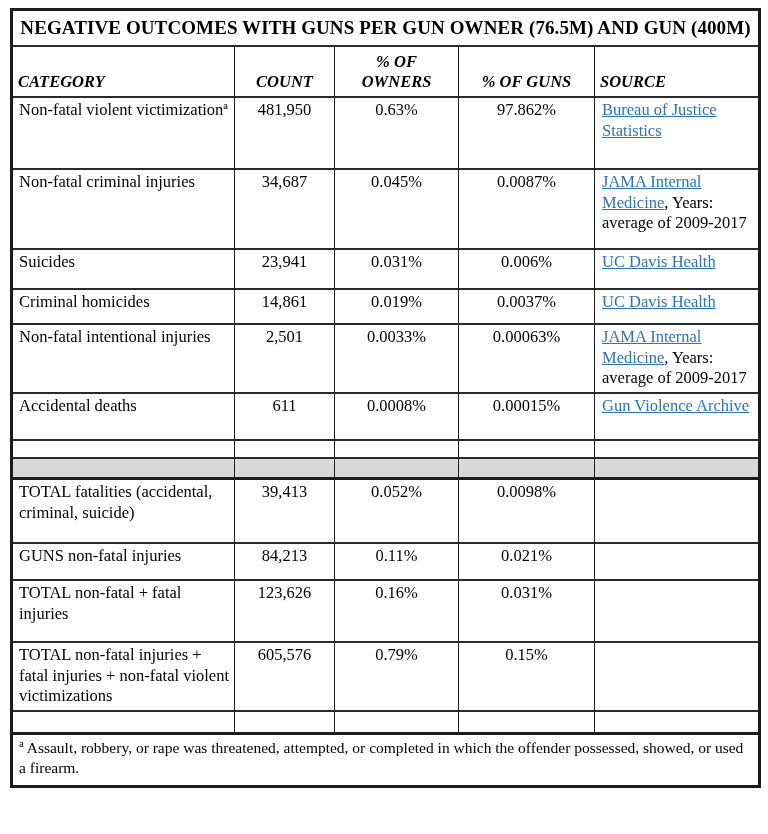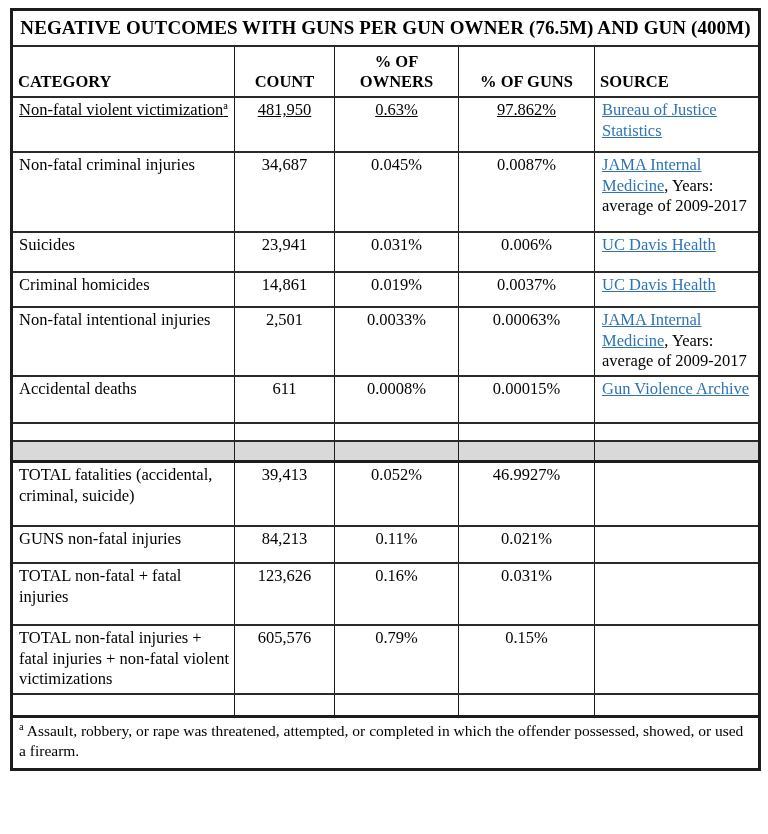--- a/index.html
+++ b/index.html
@@ -40,20 +40,21 @@
     padding: 2px 4px;
   }
   
   .header-row th {
     height: 43px;
     font-size: 16.5px;
     font-weight: bold;
     vertical-align: bottom;
     white-space: pre-line;
     padding-bottom: 4px;
+    font-style: italic;
   }
   .header-row th.h-left   { text-align: left; }
   .header-row th.h-center { text-align: center; }
   
   td {
     font-size: 16.5px;
     line-height: 1.25;
     vertical-align: top;
   }
   td.cell-category { text-align: left;  padding-left: 6px; }
@@ -105,21 +106,21 @@
       <tr class="header-row">
         <th class="h-left">CATEGORY</th>
         <th class="h-center">COUNT</th>
         <th class="h-center">% OF
 OWNERS</th>
         <th class="h-center">% OF GUNS</th>
         <th class="h-left">SOURCE</th>
       </tr>
     </thead>
     <tbody id="rows-body">
-        <tr class="data-row" style="height: 55px; text-decoration: underline;">
+        <tr class="data-row" style="height: 72px;">
           <td class="cell-category"><span>Non-fatal violent victimization</span><sup>a</sup></td>
           <td class="cell-num">481,950</td>
           <td class="cell-num">0.63%</td>
           <td class="cell-num">97.862%</td>
           <td class="cell-source"><a class="source-link">Bureau of Justice Statistics</a></td>
         </tr>
         <tr class="data-row" style="height: 80px;">
           <td class="cell-category"><span>Non-fatal criminal injuries</span></td>
           <td class="cell-num">34,687</td>
           <td class="cell-num">0.045%</td>
@@ -165,21 +166,21 @@
           <td></td>
           <td></td>
           <td></td>
           <td></td>
           <td></td>
         </tr>
         <tr class="data-row" style="height: 64px;">
           <td class="cell-category"><span>TOTAL fatalities (accidental, criminal, suicide)</span></td>
           <td class="cell-num">39,413</td>
           <td class="cell-num">0.052%</td>
-          <td class="cell-num">46.9927%</td>
+          <td class="cell-num">0.0098%</td>
           <td class="cell-source"></td>
         </tr>
         <tr class="data-row" style="height: 37px;">
           <td class="cell-category"><span>GUNS non-fatal injuries</span></td>
           <td class="cell-num">84,213</td>
           <td class="cell-num">0.11%</td>
           <td class="cell-num">0.021%</td>
           <td class="cell-source"></td>
         </tr>
         <tr class="data-row" style="height: 62px;">

